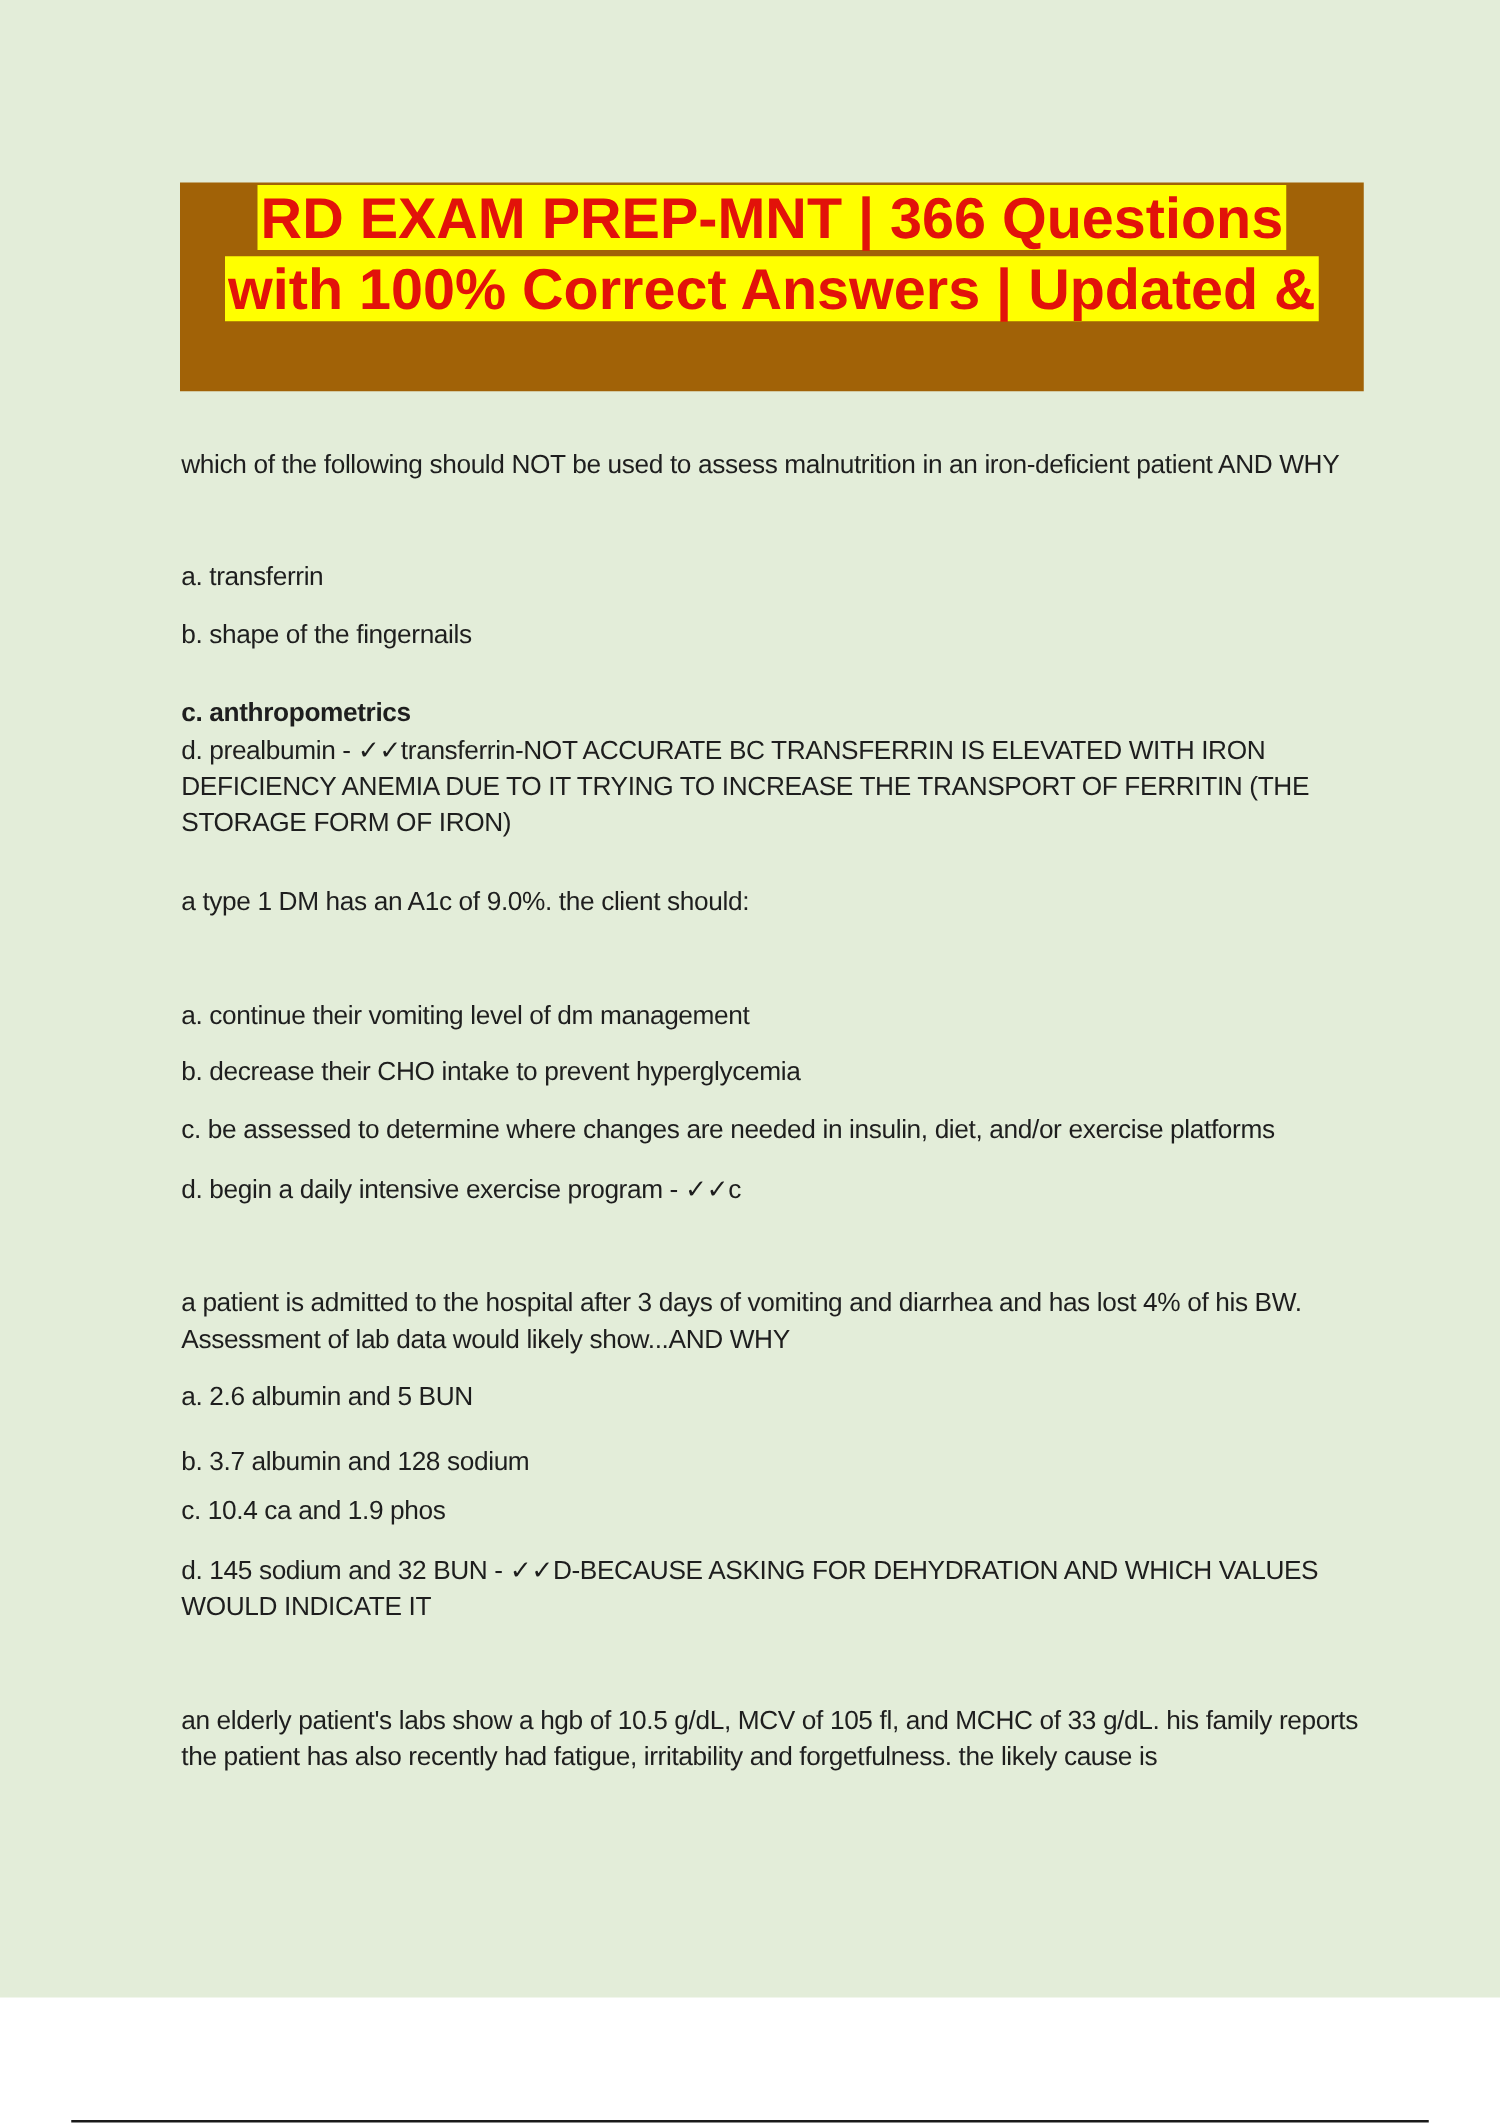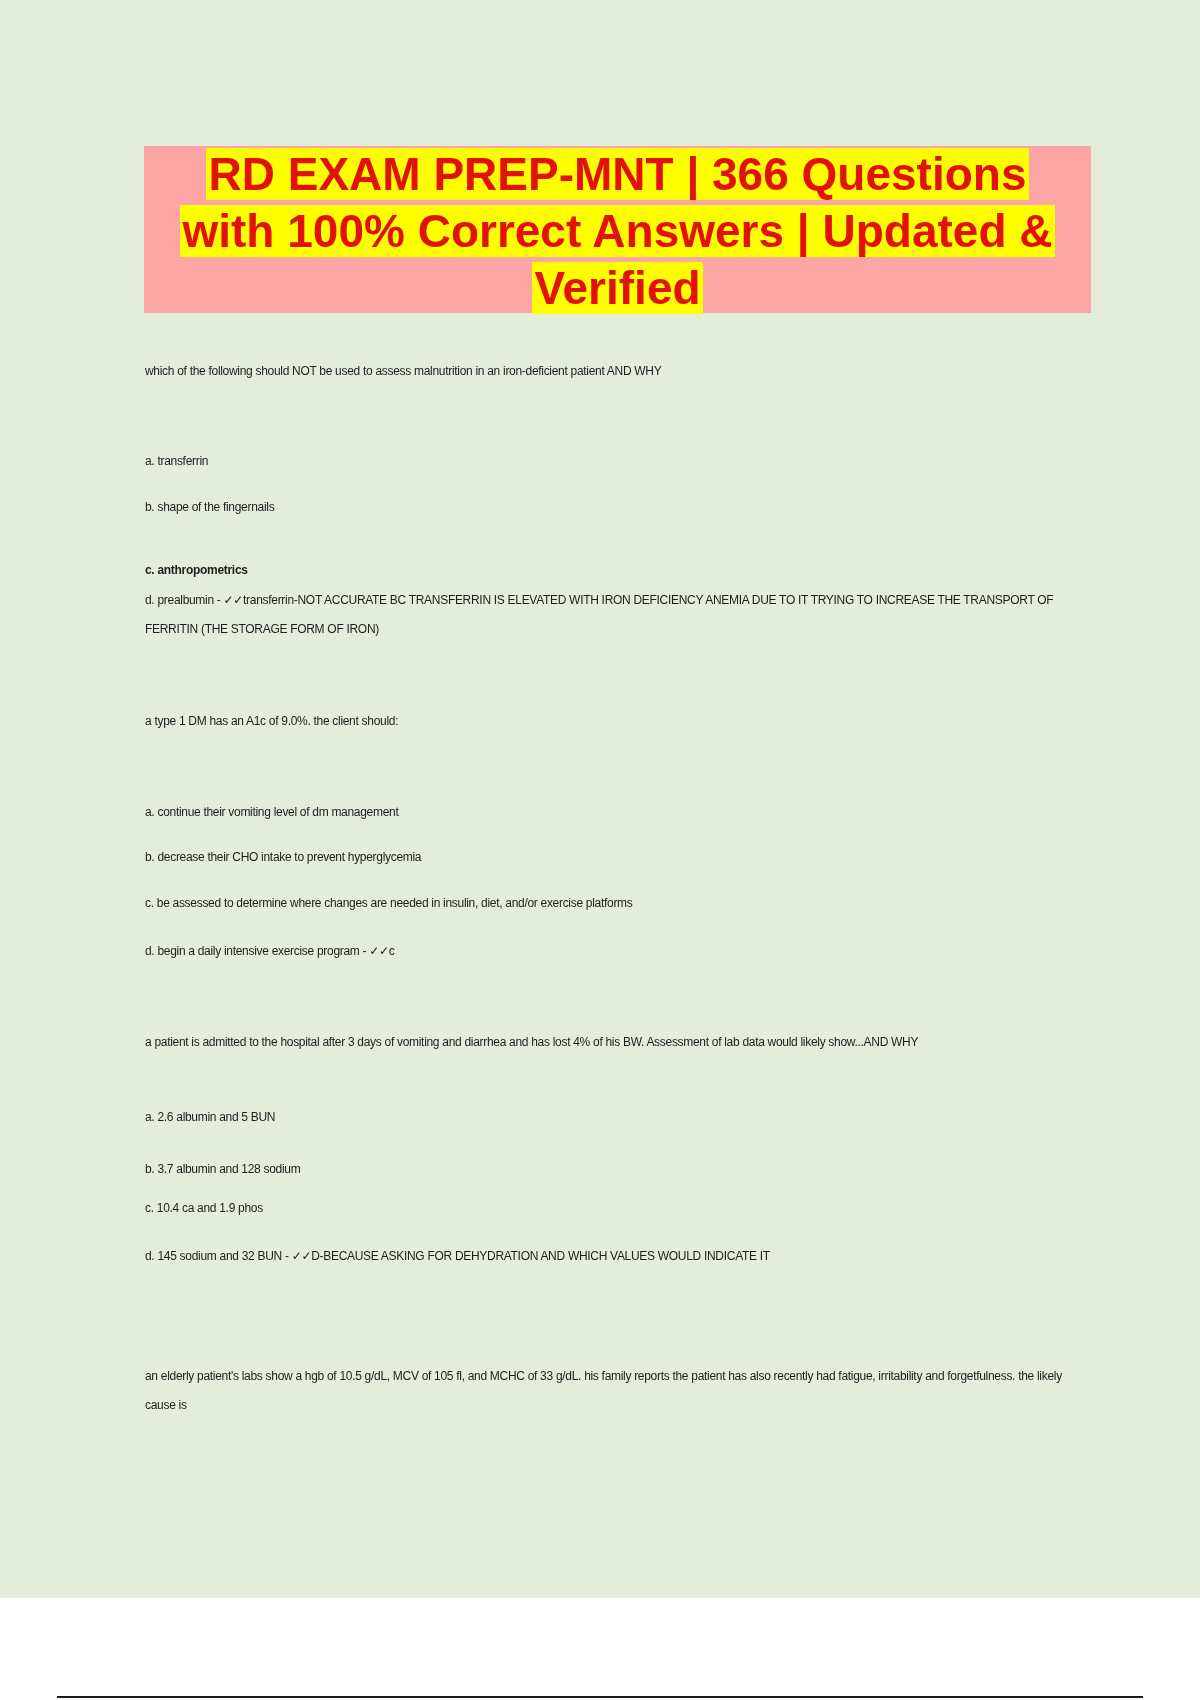--- a/index.html
+++ b/index.html
@@ -21,21 +21,21 @@
       width: 1200px;
       height: 1598px;
       background: #e3edd9;
     }
     .title-box {
       position: absolute;
       left: 144px;
       top: 146px;
       width: 947px;
       height: 167px;
-      background: #fca5a5;
+      background: #a16207;
       text-align: center;
     }
     .title-text {
       font-family: "Liberation Sans", sans-serif;
       font-weight: bold;
       font-size: 46px;
       line-height: 57px;
       color: #e2120a;
       margin: 0;
       padding-top: 0;
@@ -44,21 +44,21 @@
       background: #ffff00;
       padding: 0 2px;
       box-decoration-break: clone;
       -webkit-box-decoration-break: clone;
     }
     .line {
       position: absolute;
       left: 145px;
       width: 950px;
       font-family: "Liberation Sans", sans-serif;
-      font-size: 12px;
+      font-size: 21px;
       line-height: 29px;
       color: #1e1e1e;
       letter-spacing: -0.3px;
       white-space: normal;
     }
     .footer-rule {
       position: absolute;
       left: 57px;
       top: 1696px;
       width: 1086px;
@@ -69,21 +69,20 @@
 </head>
 <body>
 
 <div class="page">
   <div class="green-bg"></div>
 
   <div class="title-box">
     <p class="title-text">
       <span class="hl">RD EXAM PREP-MNT | 366 Questions</span><br>
       <span class="hl">with 100% Correct Answers | Updated &amp;</span><br>
-      <span class="hl">Verified</span>
     </p>
   </div>
 
   <div class="line" style="top:357px;">which of the following should NOT be used to assess malnutrition in an iron-deficient patient AND WHY</div>
   <div class="line" style="top:447px;">a. transferrin</div>
   <div class="line" style="top:493px;">b. shape of the fingernails</div>
   <div class="line" style="top:556px;font-weight:bold;">c. anthropometrics</div>
   <div class="line" style="top:586px;">d. prealbumin - ✓✓transferrin-NOT ACCURATE BC TRANSFERRIN IS ELEVATED WITH IRON DEFICIENCY ANEMIA DUE TO IT TRYING TO INCREASE THE TRANSPORT OF FERRITIN (THE STORAGE FORM OF IRON)</div>
 
   <div class="line" style="top:707px;">a type 1 DM has an A1c of 9.0%. the client should:</div>

